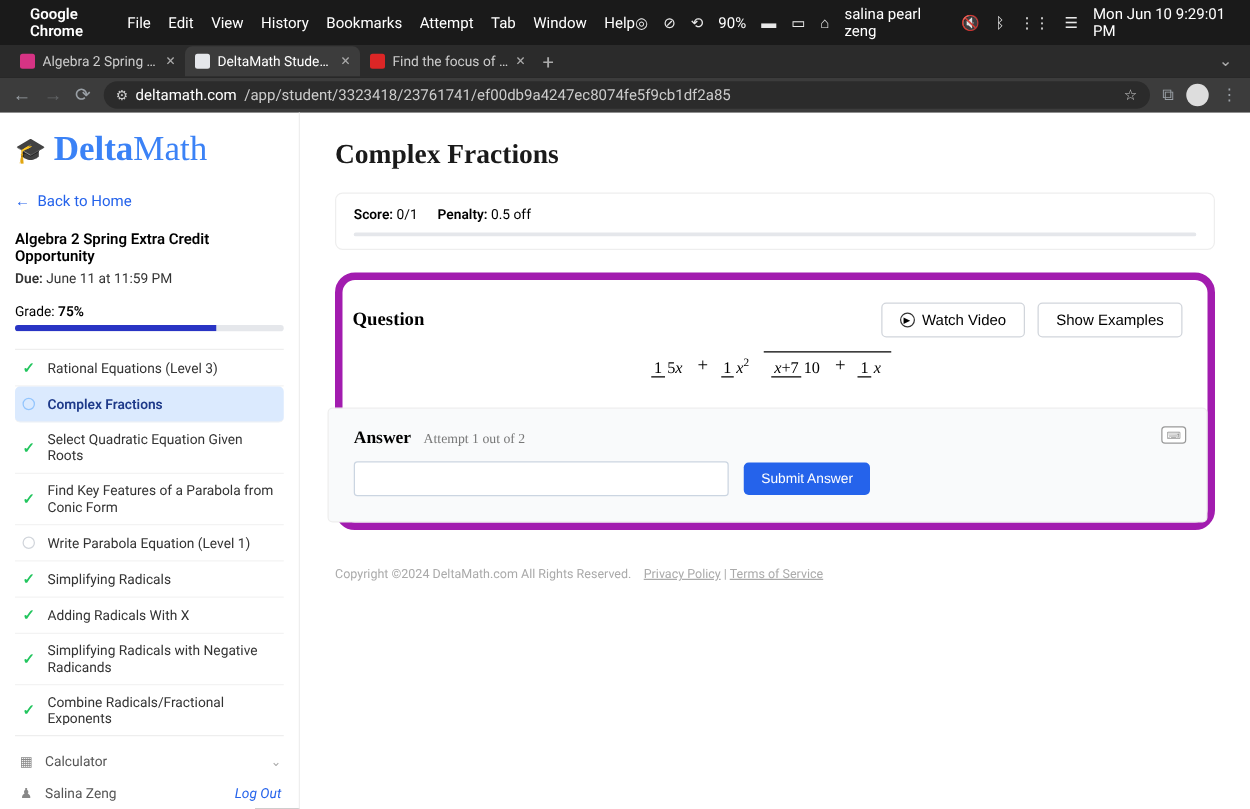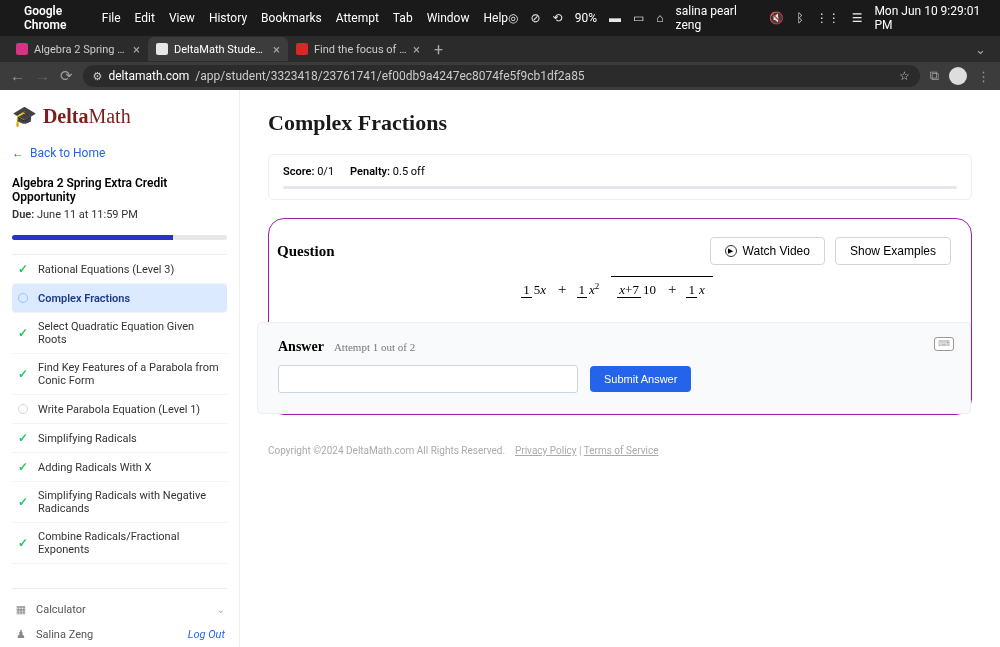--- a/index.html
+++ b/index.html
@@ -32,21 +32,21 @@
 .addr-bar .acts { display: flex; gap: 10px; color: #9aa0a6; align-items: center; }
 .addr-bar .avatar { width: 18px; height: 18px; border-radius: 50%; background: #ddd; }
 
 
 .content { background: #fff; height: calc(647px - 22px - 26px - 28px); display: flex; }
 
 
 .sidebar { width: 240px; border-right: 1px solid #eee; padding: 14px 12px; display: flex; flex-direction: column; }
 .logo { display: flex; align-items: center; gap: 6px; margin-bottom: 18px; }
 .logo .cap { color: #2a3b6e; font-size: 20px; }
-.logo .text { font-family: Georgia, serif; font-size: 20px; color: #7f1d1d; }
+.logo .text { font-family: Georgia, serif; font-size: 28px; color: #3b82f6; }
 .logo .text .bold { font-weight: 700; }
 .back-link { color: #2563eb; font-size: 12px; display: flex; align-items: center; gap: 6px; margin-bottom: 16px; }
 .assign-title { font-weight: 600; font-size: 12px; margin-bottom: 4px; }
 .due { font-size: 11px; color: #333; margin-bottom: 14px; }
 .due .label { font-weight: 600; }
 .grade-label { font-size: 11px; margin-bottom: 4px; }
 .grade-label .pct { font-weight: 600; }
 .grade-bar { height: 5px; background: #e5e7eb; border-radius: 3px; overflow: hidden; margin-bottom: 14px; }
 .grade-bar .fill { height: 100%; background: #2934c4; width: 75%; }
 .topic-list { border-top: 1px solid #eee; overflow-y: auto; flex: 1; }
@@ -62,21 +62,21 @@
 .sb-row .logout { margin-left: auto; color: #2563eb; font-style: italic; }
 .sb-row .chev { margin-left: auto; color: #aaa; font-size: 10px; }
 
 
 .main { flex: 1; padding: 20px 28px; overflow-y: auto; background: #fff; }
 .page-title { font-family: Georgia, serif; font-size: 22px; font-weight: 700; color: #1a1a1a; margin-bottom: 18px; }
 .score-box { border: 1px solid #eee; border-radius: 6px; padding: 10px 14px; margin-bottom: 18px; }
 .score-line { font-size: 11px; display: flex; gap: 16px; margin-bottom: 8px; }
 .score-line b { font-weight: 600; }
 .score-bar { height: 3px; background: #e5e7eb; border-radius: 2px; }
-.question-box { border: 1px solid #a21caf; border-radius: 16px; padding: 18px 20px 0 8px; position: relative; }
+.question-box { border: 6px solid #a21caf; border-radius: 16px; padding: 18px 20px 0 8px; position: relative; }
 .q-header { display: flex; align-items: center; margin-bottom: 14px; }
 .q-title { font-family: Georgia, serif; font-weight: 700; font-size: 15px; }
 .q-actions { margin-left: auto; display: flex; gap: 10px; }
 .q-btn { border: 1px solid #d1d5db; background: #fff; border-radius: 4px; padding: 6px 14px; font-size: 12px; display: flex; align-items: center; gap: 6px; cursor: pointer; }
 .q-btn .play { width: 12px; height: 12px; border: 1.5px solid #333; border-radius: 50%; display: flex; align-items: center; justify-content: center; font-size: 7px; }
 .prompt { font-family: Georgia, serif; font-size: 15px; margin-bottom: 16px; }
 .math { font-family: Georgia, serif; font-size: 16px; text-align: center; margin-bottom: 24px; }
 .frac-outer { display: inline-block; text-align: center; }
 .frac-outer .top, .frac-outer .bot { padding: 2px 6px; }
 .frac-outer .bar { border-top: 1px solid #000; }
@@ -177,20 +177,24 @@
     </div>
     <div class="back-link">
       <span>←</span>
       <span>Back to Home</span>
     </div>
     <div class="assign-title">Algebra 2 Spring Extra Credit Opportunity</div>
     <div class="due">
       <span class="label">Due:</span>
       <span>June 11 at 11:59 PM</span>
     </div>
+    <div class="grade-label">
+      <span>Grade:</span>
+      <span class="pct">75%</span>
+    </div>
     <div class="grade-bar">
         <div class="fill"></div>
       </div>
 
     <div class="topic-list" id="topic-list">
         <div class="topic">
           <span class="status">
             <span class="check">✓</span>
           </span>
           <span>Rational Equations (Level 3)</span>

